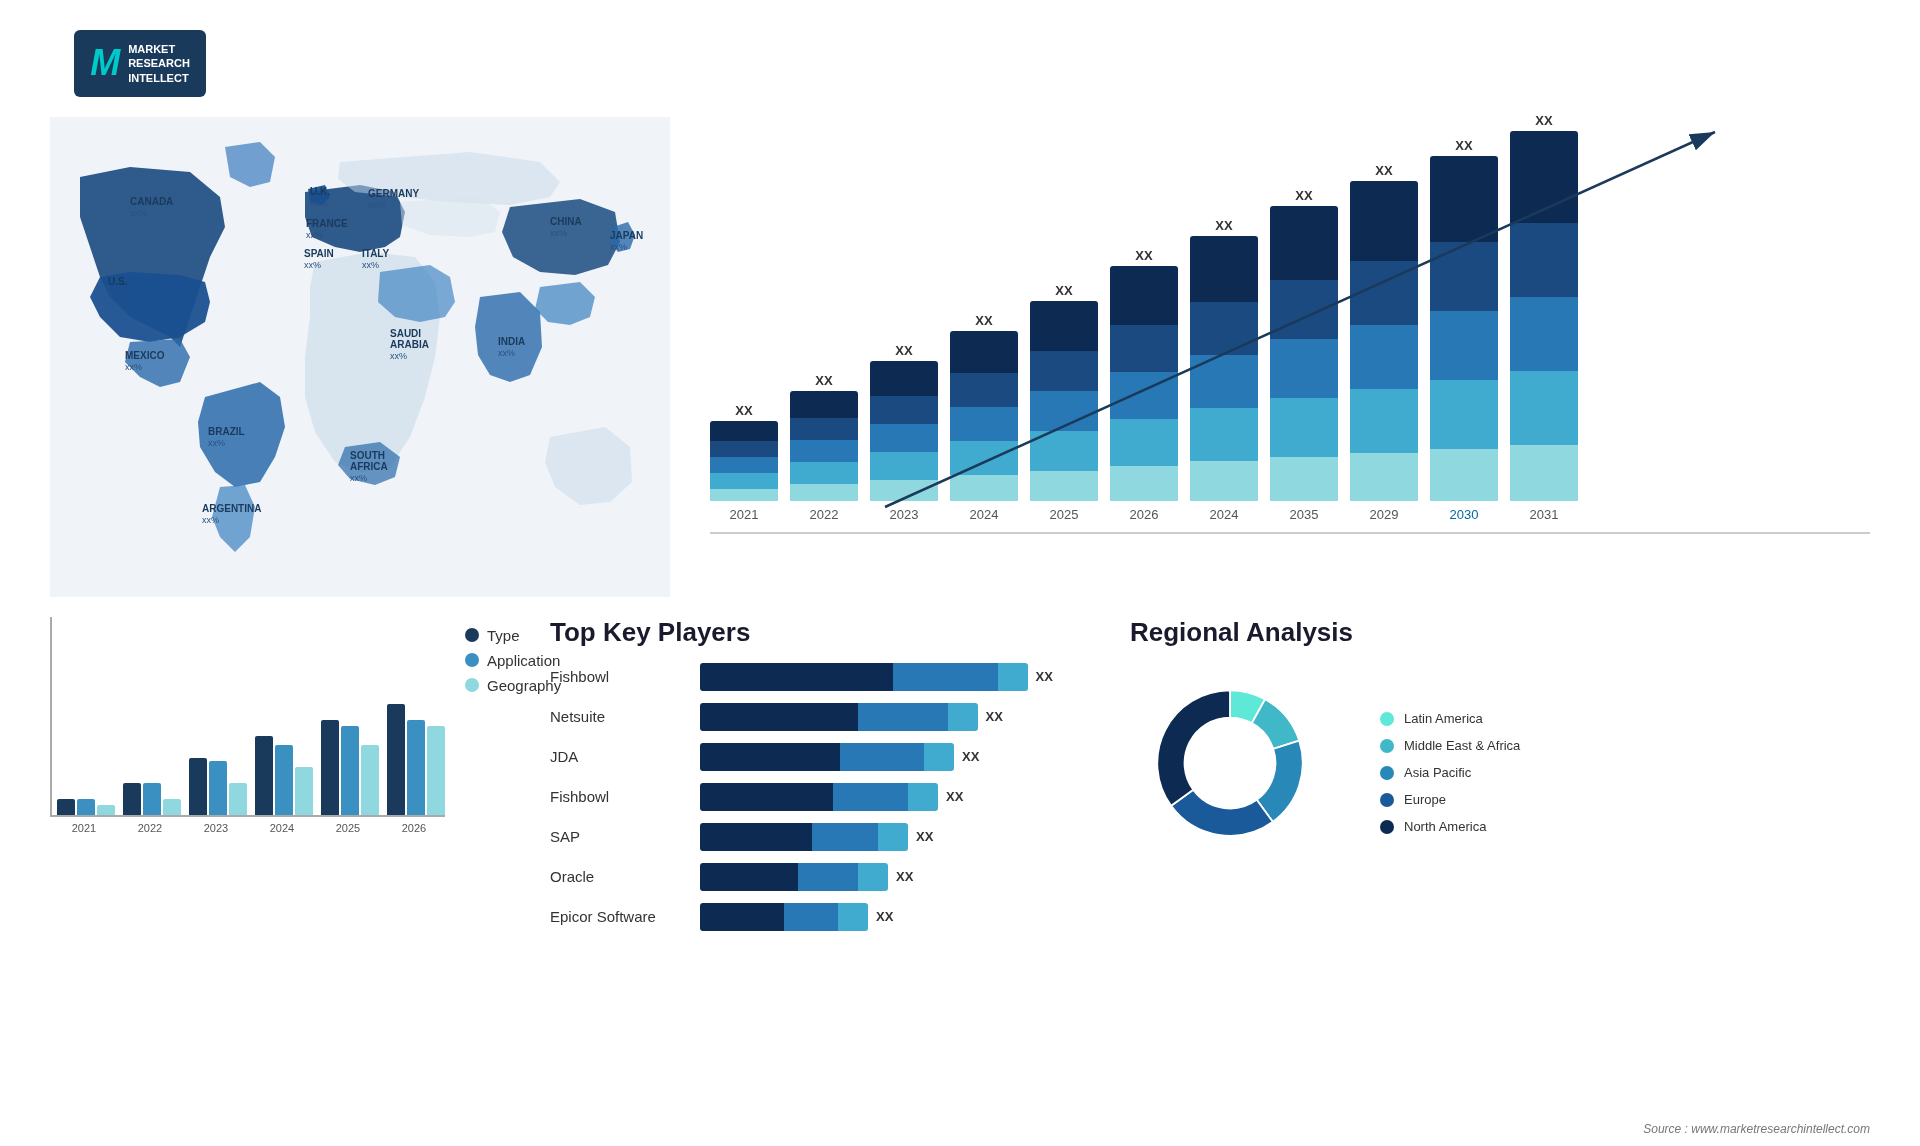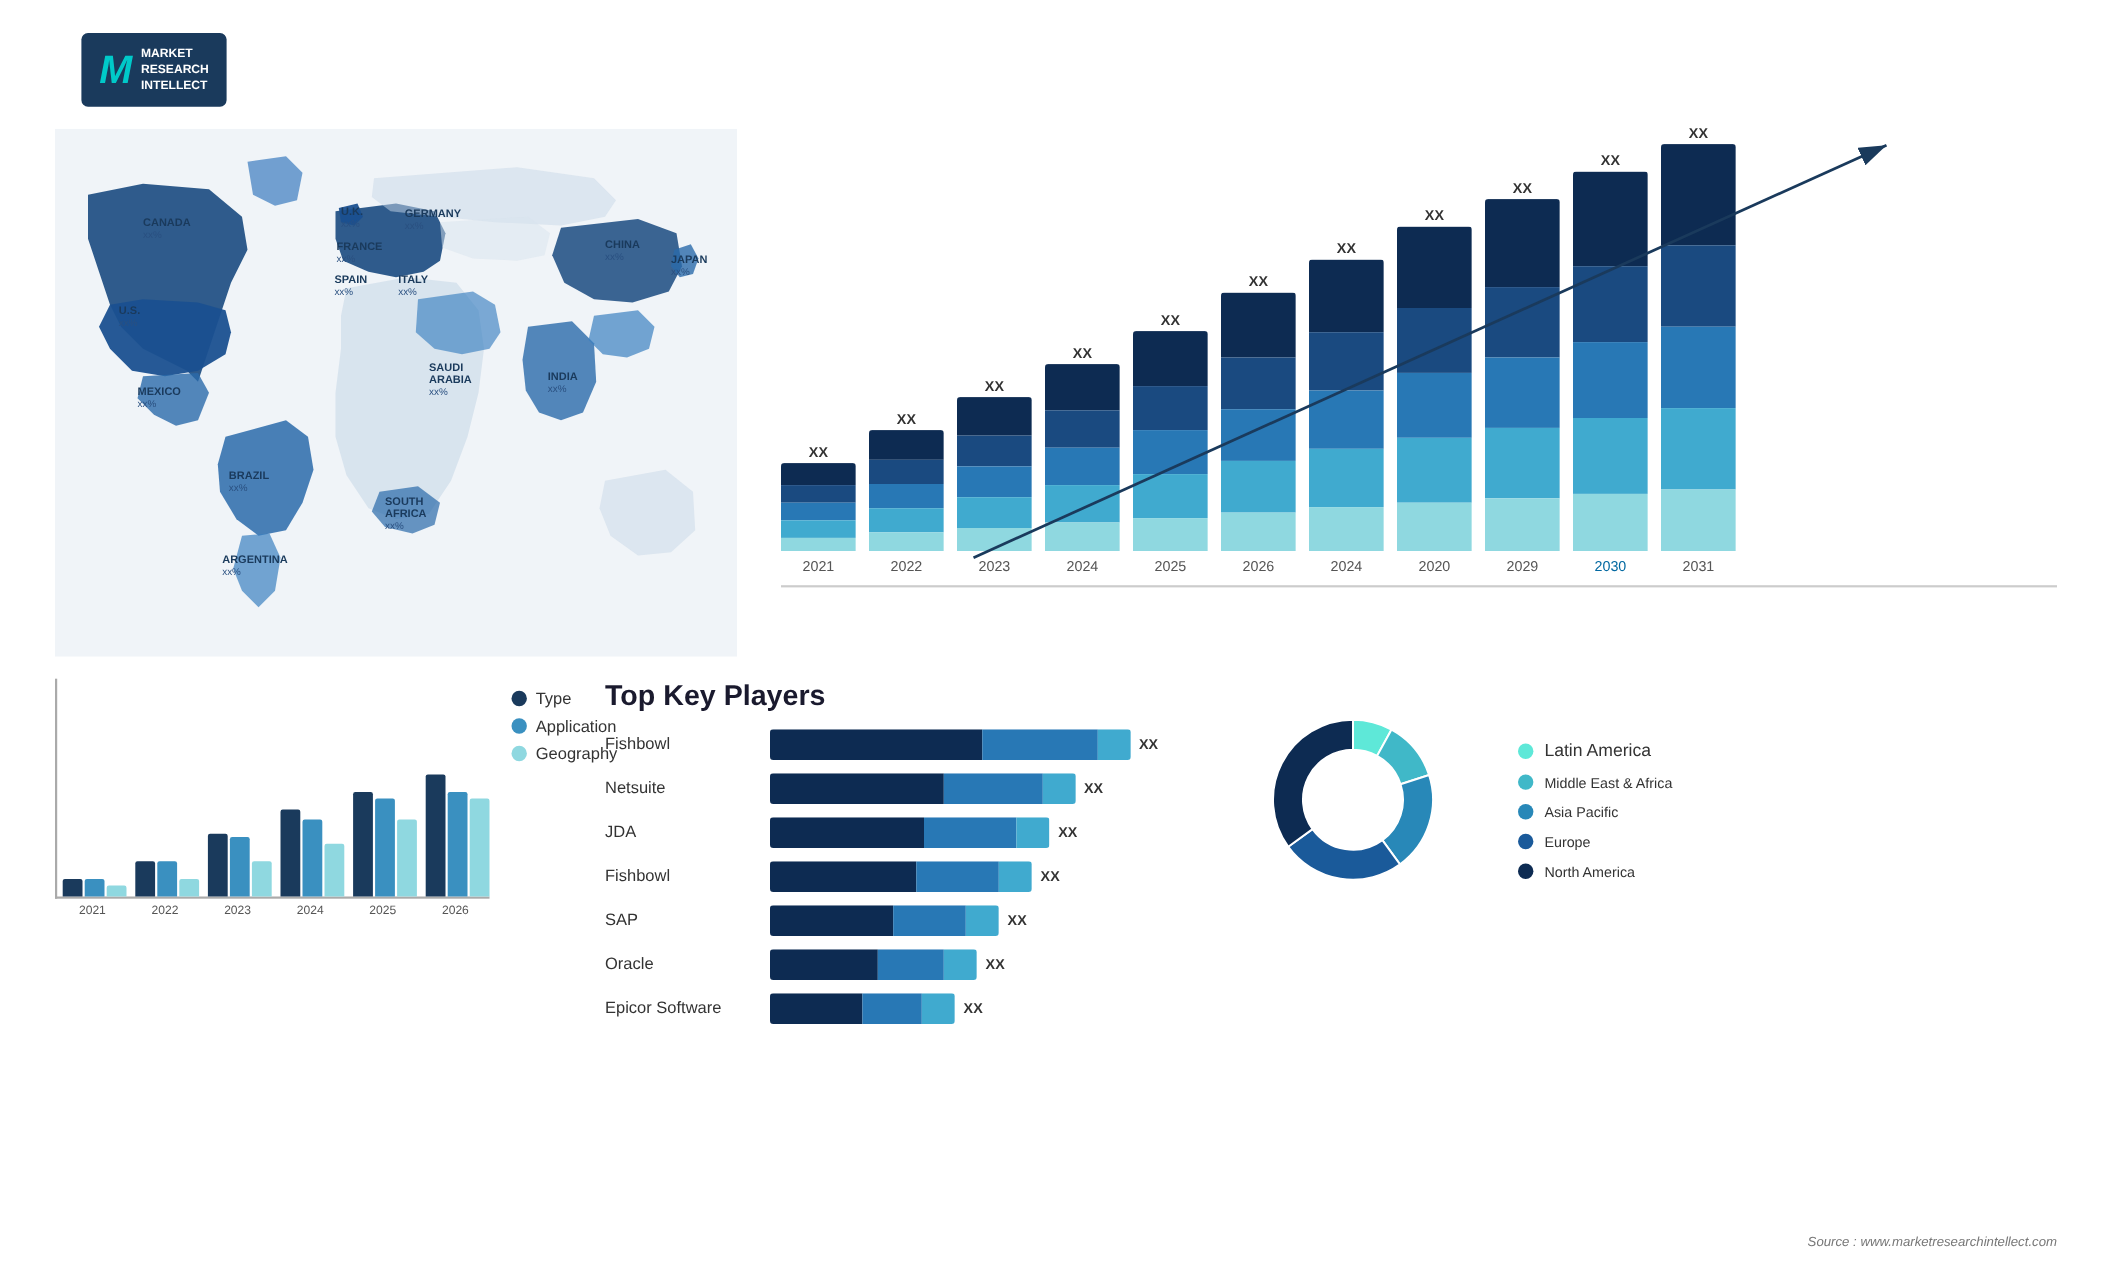--- a/index.html
+++ b/index.html
@@ -413,21 +413,21 @@
             </div>
             <div class="single-bar-col" style="display: flex; flex-direction: column; align-items: center;">
               <div class="xx-val" style="font-size: 13px; font-weight: 700; color: rgb(51, 51, 51); margin-bottom: 3px;">XX</div>
               <div class="stacked-bar" style="height: 295px; width: 68px; display: flex; flex-direction: column;">
                 <div style="background-color: rgb(13, 43, 82); height: 73.75px; width: 100%;"></div>
                 <div style="background-color: rgb(26, 74, 128); height: 59px; width: 100%;"></div>
                 <div style="background-color: rgb(40, 120, 181); height: 59px; width: 100%;"></div>
                 <div style="background-color: rgb(64, 170, 207); height: 59px; width: 100%;"></div>
                 <div style="background-color: rgb(143, 216, 224); height: 44.25px; width: 100%;"></div>
               </div>
-              <div class="yr-label" style="font-size: 13px; color: rgb(85, 85, 85); margin-top: 6px;">2020</div>
+              <div class="yr-label" style="font-size: 13px; color: rgb(85, 85, 85); margin-top: 6px;">2035</div>
             </div>
             <div class="single-bar-col" style="display: flex; flex-direction: column; align-items: center;">
               <div class="xx-val" style="font-size: 13px; font-weight: 700; color: rgb(51, 51, 51); margin-bottom: 3px;">XX</div>
               <div class="stacked-bar" style="height: 320px; width: 68px; display: flex; flex-direction: column;">
                 <div style="background-color: rgb(13, 43, 82); height: 80px; width: 100%;"></div>
                 <div style="background-color: rgb(26, 74, 128); height: 64px; width: 100%;"></div>
                 <div style="background-color: rgb(40, 120, 181); height: 64px; width: 100%;"></div>
                 <div style="background-color: rgb(64, 170, 207); height: 64px; width: 100%;"></div>
                 <div style="background-color: rgb(143, 216, 224); height: 48px; width: 100%;"></div>
               </div>
@@ -601,34 +601,35 @@
                 <div style="width: 54px; background-color: rgb(40, 120, 181); height: 28px;"></div>
                 <div style="width: 30px; background-color: rgb(64, 170, 207); height: 28px;"></div>
               </div>
               <span style="font-size: 13px; font-weight: 700; color: rgb(51, 51, 51);">XX</span>
             </div>
           </div>
         </div>
     </div>
 
     <div>
+      <h2 class="section-title">Regional Analysis</h2>
       <div class="regional-chart">
         <div class="donut-container">
           <svg viewBox="0 0 220 220" width="200" height="200" id="donut-svg">
               <path d="M 110 30 A 80 80 0 0 1 148.54029392813723 39.89546559649091 L 134.08768370508577 66.18466599780682 A 50 50 0 0 0 110 60 Z" fill="#5ee8d8" stroke="white" stroke-width="2"></path>
               <path d="M 148.54029392813723 39.89546559649091 A 80 80 0 0 1 186.0845213036123 85.2786404500042 L 157.55282581475768 94.54915028125264 A 50 50 0 0 0 134.08768370508577 66.18466599780682 Z" fill="#40b8c8" stroke="white" stroke-width="2"></path>
               <path d="M 186.0845213036123 85.2786404500042 A 80 80 0 0 1 157.02282018339787 174.72135954999578 L 139.38926261462365 150.45084971874738 A 50 50 0 0 0 157.55282581475768 94.54915028125264 Z" fill="#2888b8" stroke="white" stroke-width="2"></path>
               <path d="M 157.02282018339787 174.72135954999578 A 80 80 0 0 1 45.27864045000422 157.02282018339787 L 69.54915028125264 139.38926261462365 A 50 50 0 0 0 139.38926261462365 150.45084971874738 Z" fill="#1a5a9a" stroke="white" stroke-width="2"></path>
               <path d="M 45.27864045000422 157.02282018339787 A 80 80 0 0 1 109.99999999999999 30 L 109.99999999999999 60 A 50 50 0 0 0 69.54915028125264 139.38926261462365 Z" fill="#0d2b52" stroke="white" stroke-width="2"></path>
             </svg>
         </div>
         <div class="regional-legend" id="regional-legend">
             <div class="reg-legend-item">
               <div class="reg-legend-dot" style="background-color: rgb(94, 232, 216);"></div>
-              <span style="font-size: 16px; text-align: right;">Latin America</span>
+              <span style="font-size: 13px; text-align: right;">Latin America</span>
             </div>
             <div class="reg-legend-item">
               <div class="reg-legend-dot" style="background-color: rgb(64, 184, 200);"></div>
               <span style="font-size: 13px;">Middle East &amp; Africa</span>
             </div>
             <div class="reg-legend-item">
               <div class="reg-legend-dot" style="background-color: rgb(40, 136, 184);"></div>
               <span style="font-size: 13px;">Asia Pacific</span>
             </div>
             <div class="reg-legend-item">

